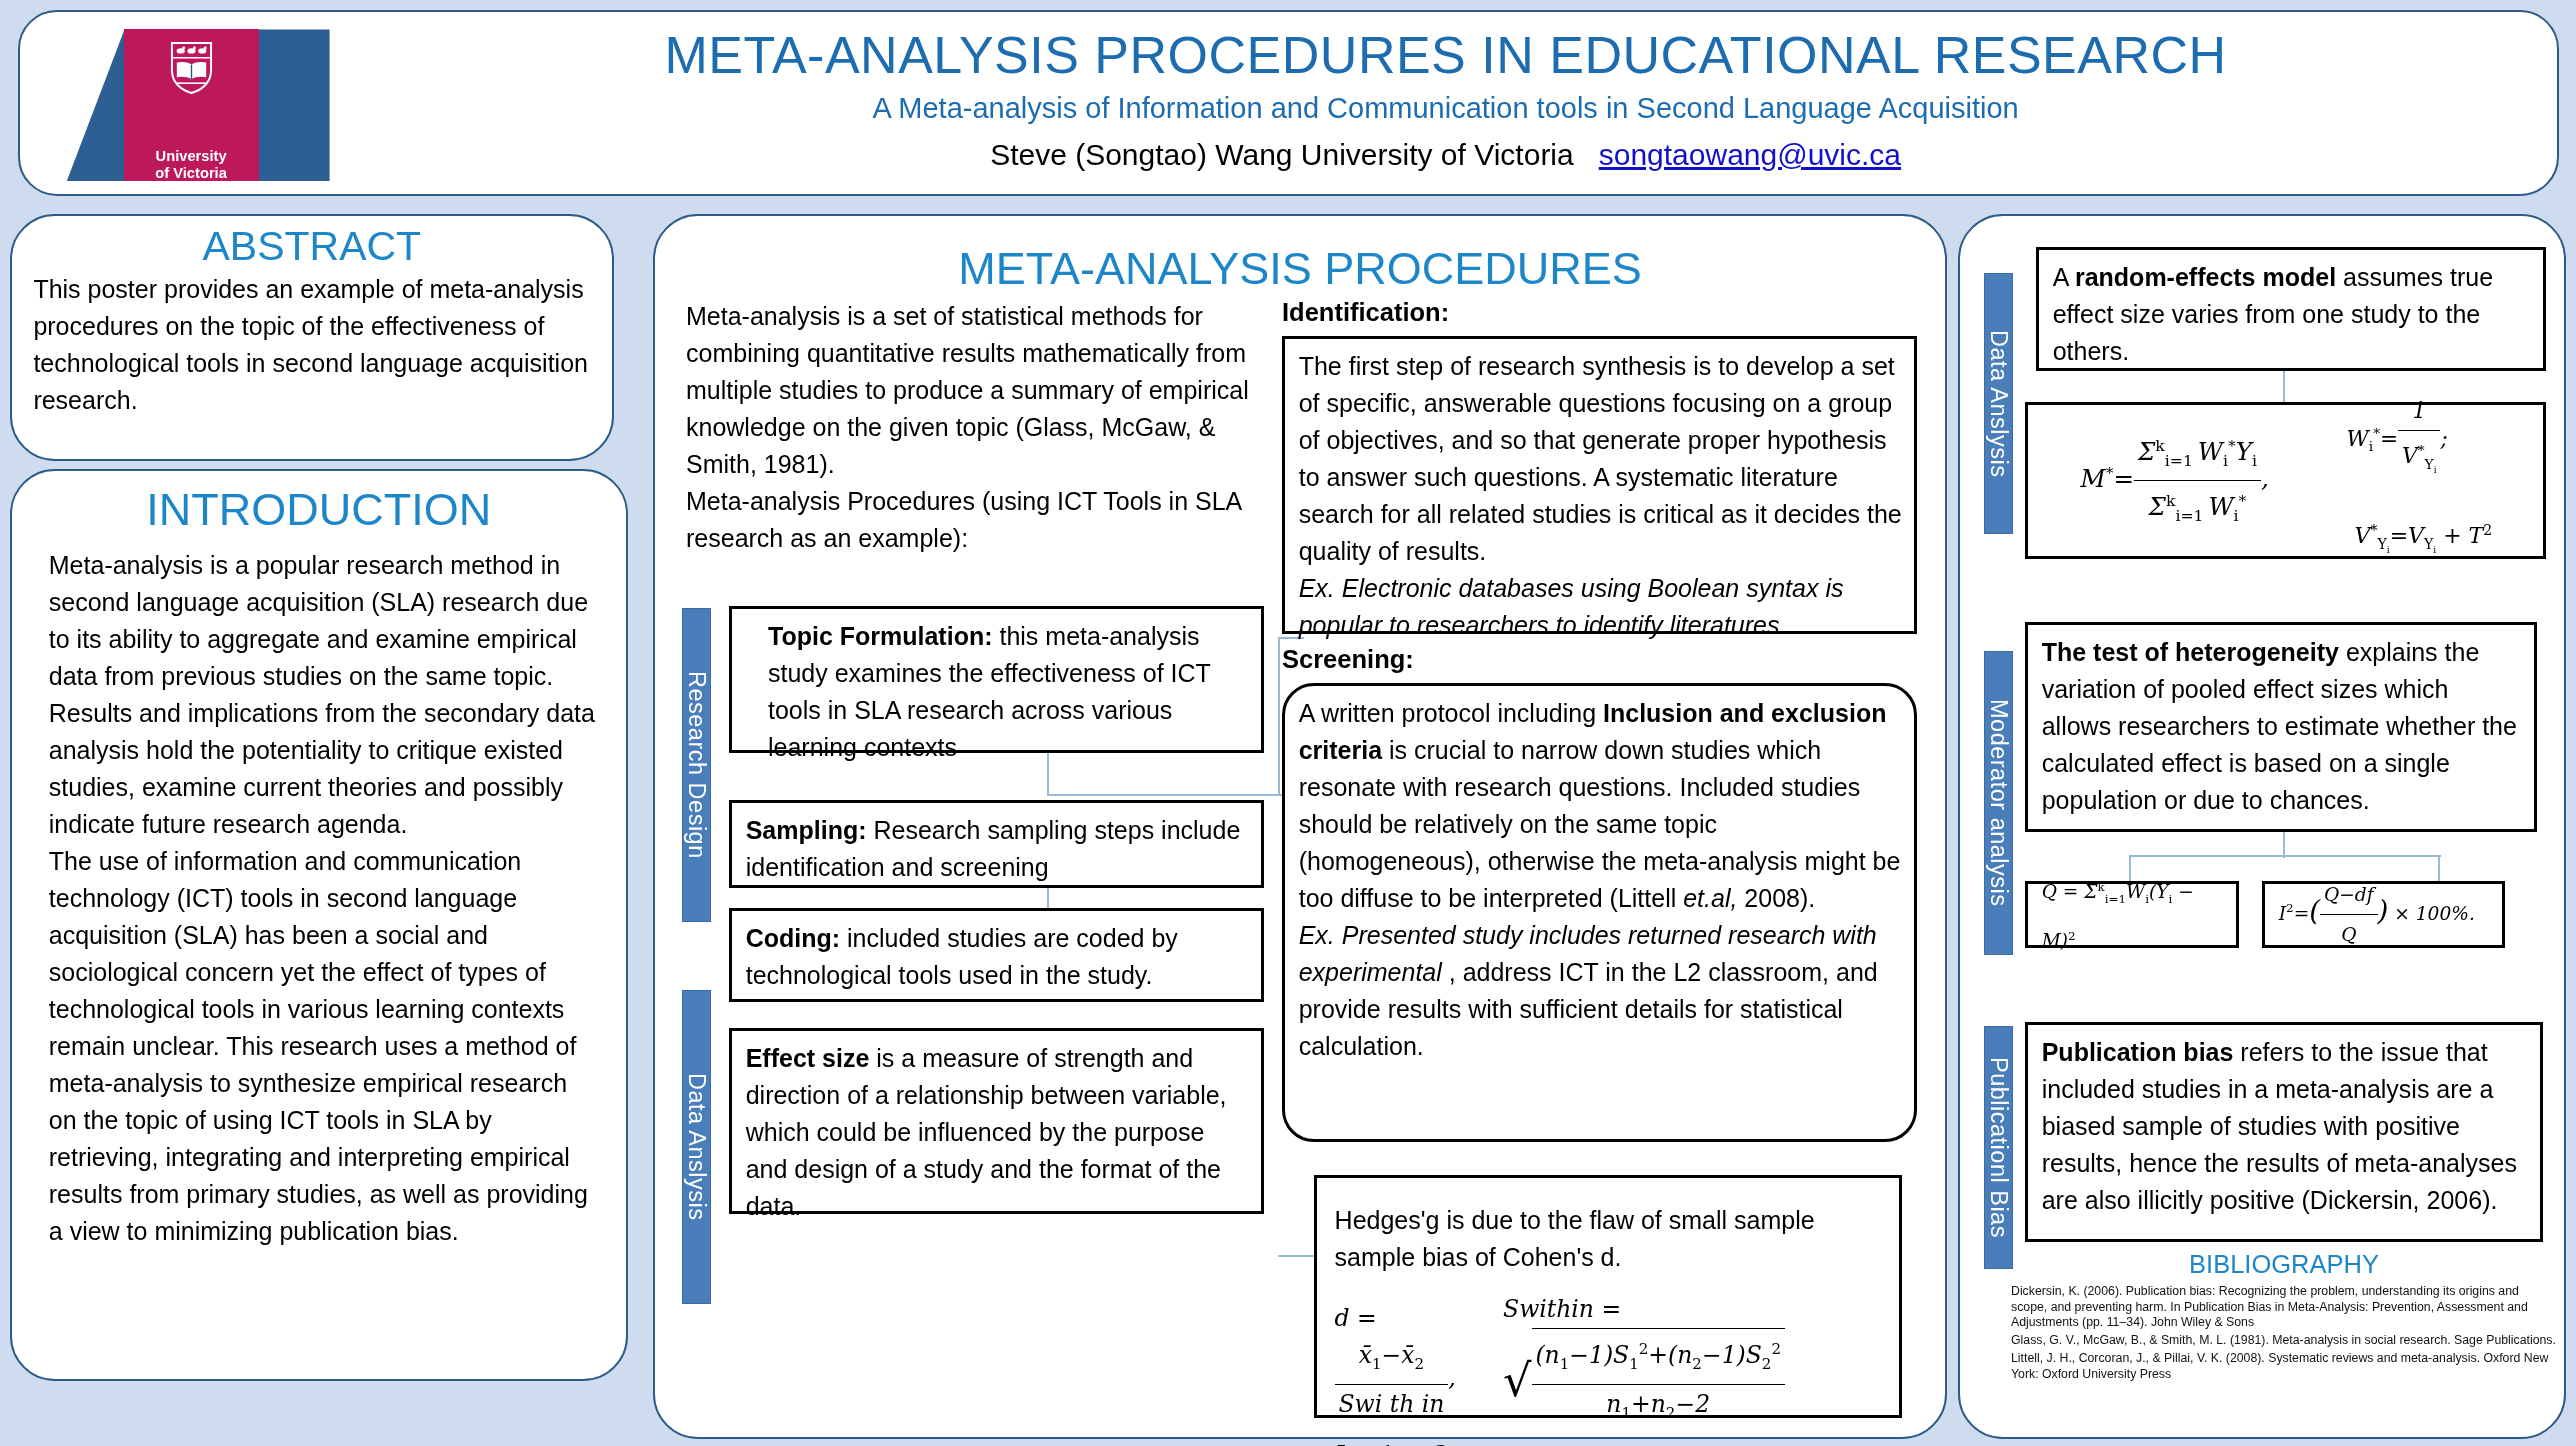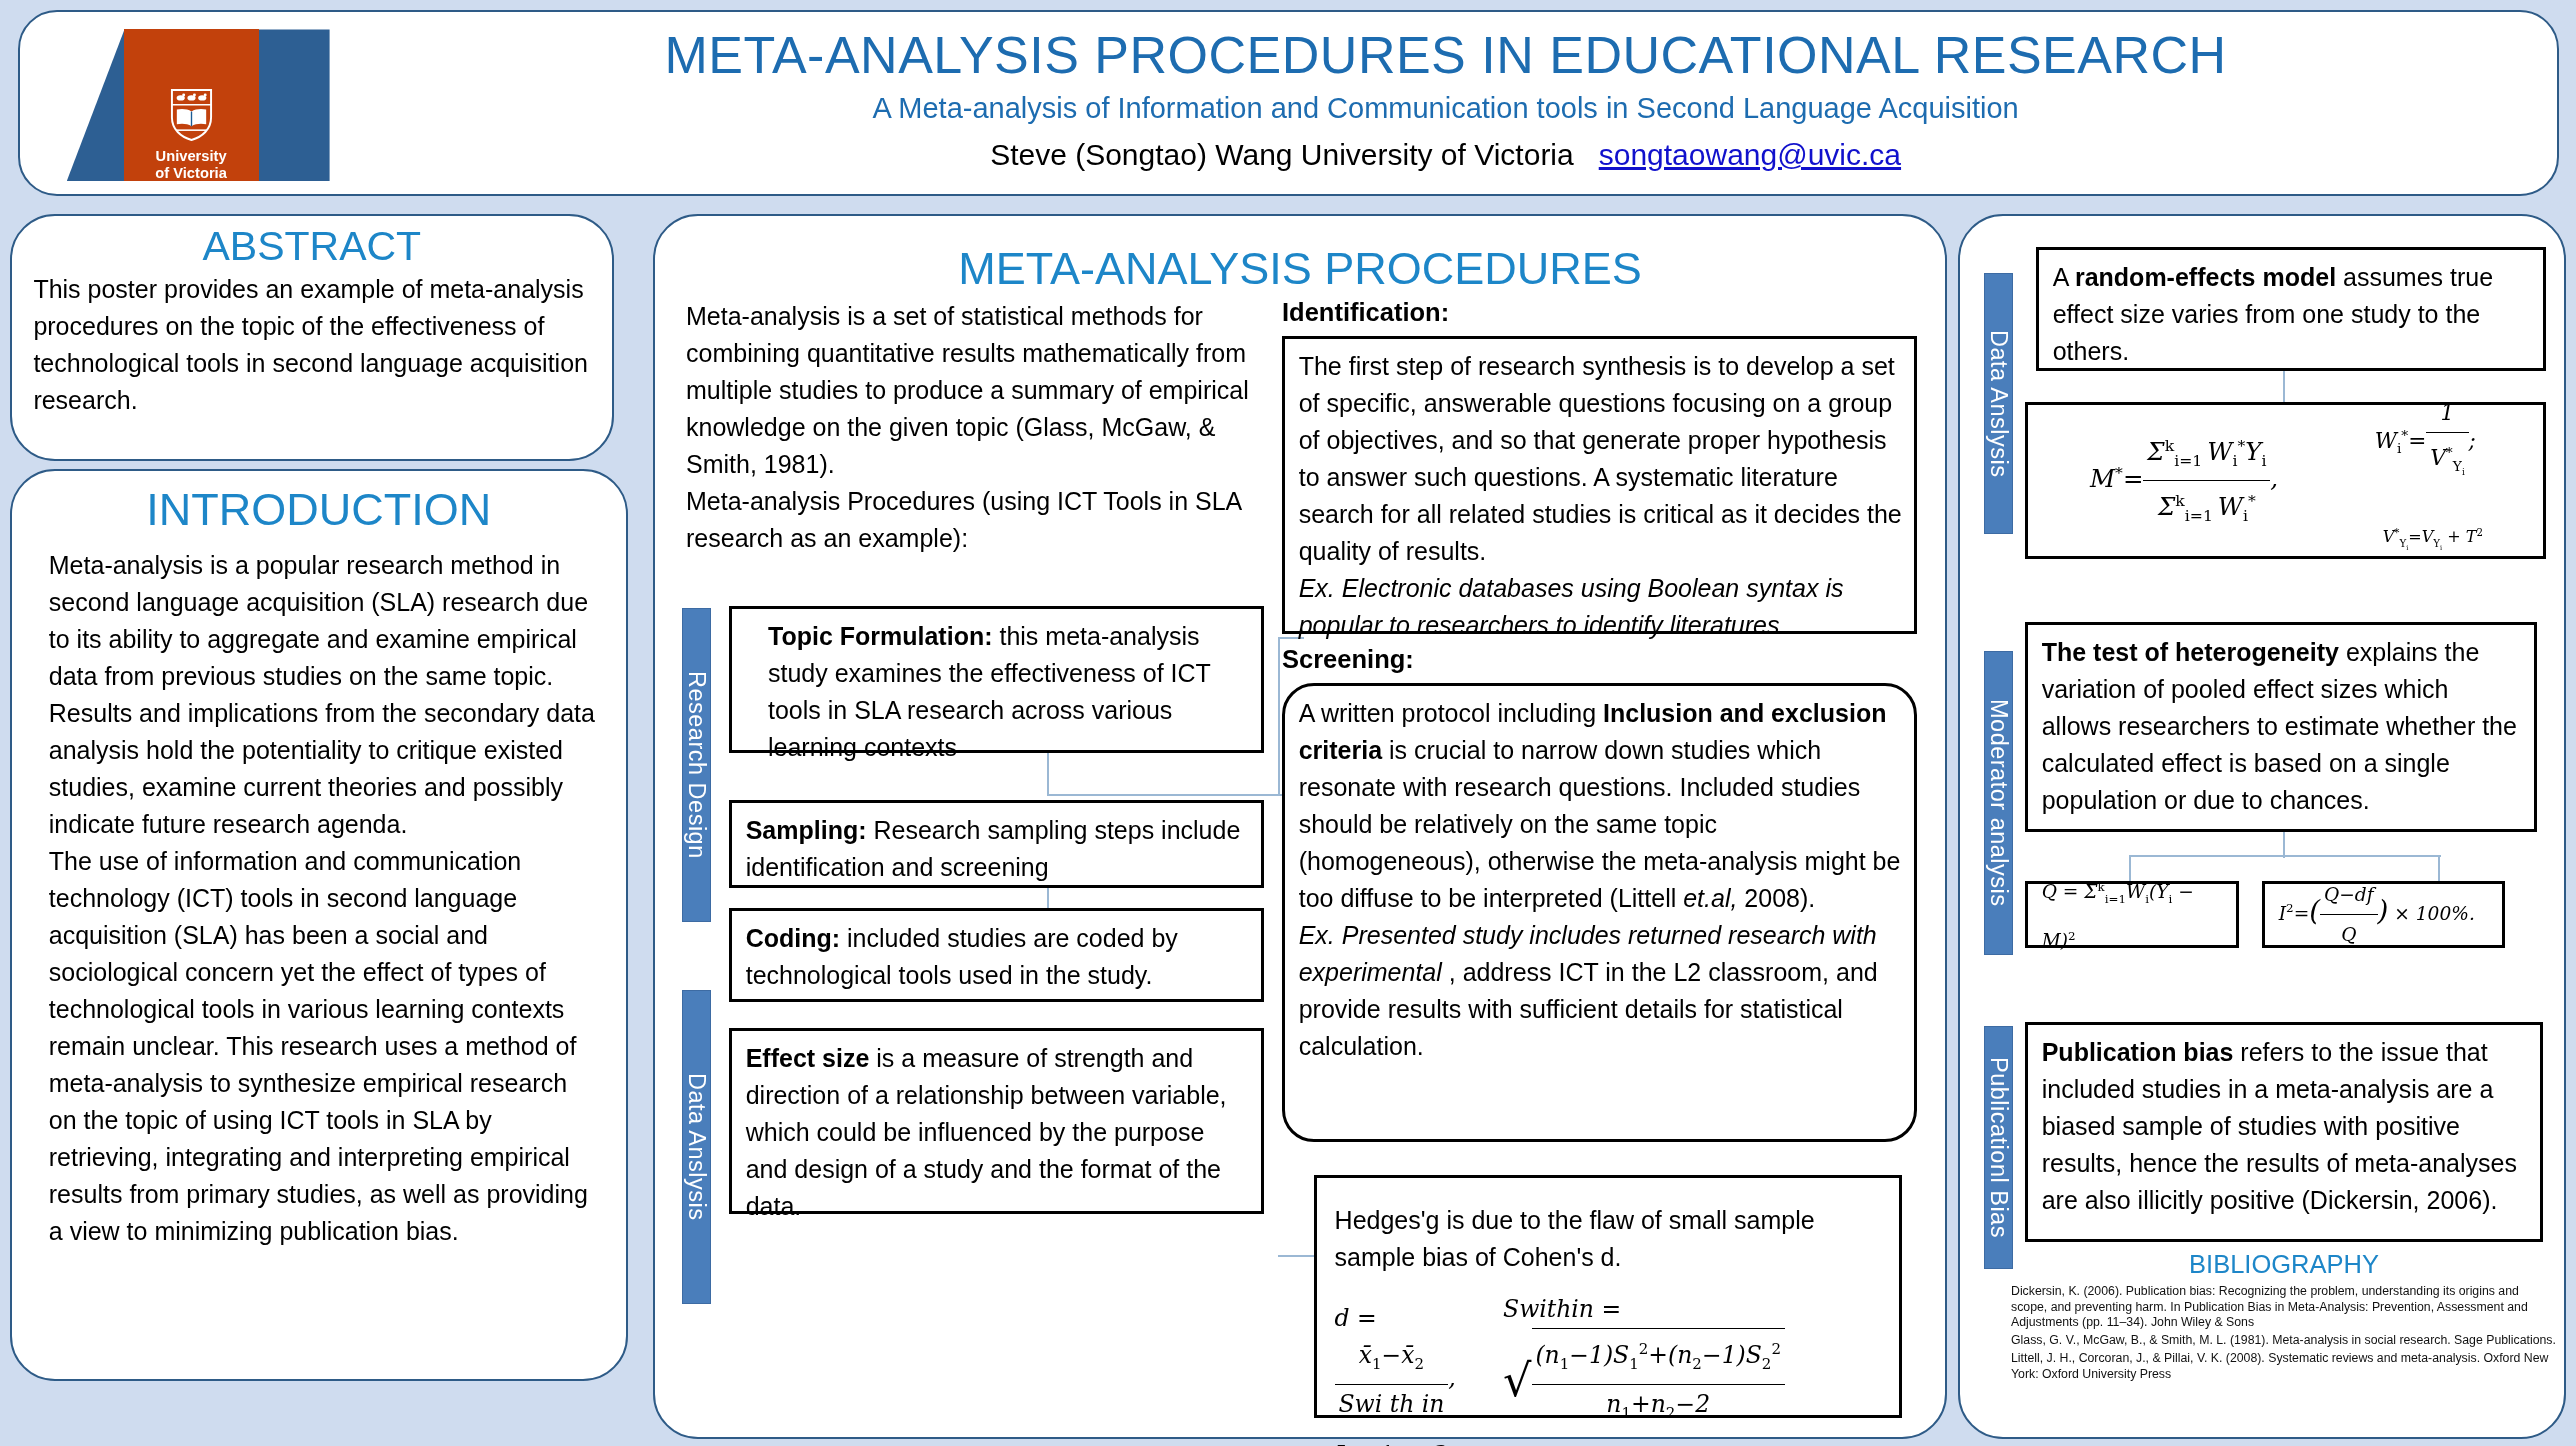--- a/index.html
+++ b/index.html
@@ -22,22 +22,22 @@
   
   #header { left: 17.6px; top: 9.8px; width: 2541px; height: 186px; border-radius: 39px; }
   .logo-wrap { position: absolute; left: 47px; top: 17.6px; width: 284px; height: 152px; }
   .logo-parallelogram {
     position: absolute; left: 0; top: 0; width: 263px; height: 152px;
     background: #2d5f93;
     clip-path: polygon(22% 0, 100% 0, 100% 100%, 0 100%);
   }
   .logo-square {
     position: absolute; left: 57px; top: 0px; width: 135px; height: 152px;
-    background: #c2410c;
-    display: flex; flex-direction: column; align-items: center; justify-content: flex-end;
+    background: #be185d;
+    display: flex; flex-direction: column; align-items: center; justify-content: space-between;
     padding-top: 11.8px;
   }
   .shield { width: 45px; height: 54px; }
   .logo-text {
     color: #ffffff; font-size: 14.7px; line-height: 16.7px;
     text-align: center; font-weight: 600; margin-top: 5.9px;
   }
   #title-block { position: absolute; left: 333px; top: 13.7px; width: 2186px; text-align: center; }
   #poster-title {
     color: #1d6cb0; font-size: 52px; letter-spacing: 0.5px; line-height: 61px; white-space: nowrap;
@@ -286,21 +286,21 @@
 
     <div class="boxed" id="box-formula1">
       <div style="display:flex; align-items:center; justify-content:space-around; height:100%;">
         <span class="formula" style="font-size:24.5px;">
           M<sup>*</sup>=<span class="frac"><span class="num">Σ<sup>k</sup><sub>i=1</sub> W<sub>i</sub><sup>*</sup>Y<sub>i</sub></span><span class="den">Σ<sup>k</sup><sub>i=1</sub> W<sub>i</sub><sup>*</sup></span></span>,
         </span>
         <span style="display:flex; flex-direction:column; gap:23.5px;">
           <span class="formula" style="font-size:21.6px;">
             W<sub>i</sub><sup>*</sup>=<span class="frac"><span class="num">1</span><span class="den">V<sup>*</sup><sub>Y<sub>i</sub></sub></span></span>;
           </span>
-          <span class="formula" style="font-size:16px;margin-left:8px;">
+          <span class="formula" style="font-size:22px;margin-left:8px;">
             V<sup>*</sup><sub>Y<sub>i</sub></sub>=V<sub>Y<sub>i</sub></sub> + T<sup>2</sup>
           </span>
         </span>
       </div>
     </div>
 
     <div class="boxed" id="box-hetero">
       <b>The test of heterogeneity</b><span> explains the variation of pooled effect sizes which allows researchers to estimate whether the calculated effect is based on a single population or due to chances.</span>
     </div>
 

